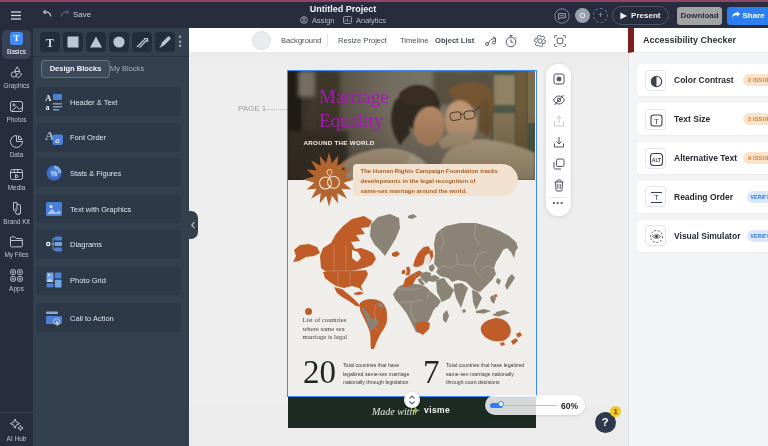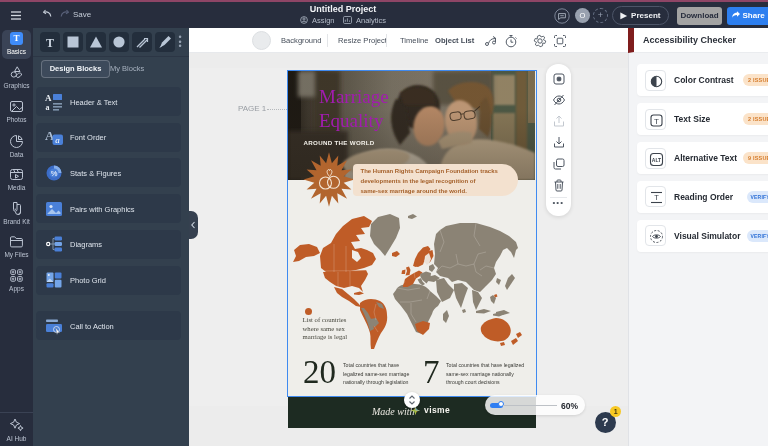--- a/index.html
+++ b/index.html
@@ -216,21 +216,21 @@
     </svg>
         <span>Stats &amp; Figures</span>
       </div>
     <div class="card" style="top:166.1px">
         <svg width="18" height="18" viewBox="0 0 18 18">
       <rect x="1" y="2" width="16" height="14" rx="1.5" fill="#4a80d8"></rect>
       <circle cx="6" cy="6.5" r="1.6" fill="#d7e4f5"></circle>
           <path d="M2.5 13.5 L7 9 L11 13 L13.5 10.5 L15.5 12.5 V14 H2.5 Z" fill="#a8c6ee"></path>
       <rect x="3" y="15.2" width="12" height="0" fill="#a8c6ee"></rect>
     </svg>
-        <span>Pairs with Graphics</span>
+        <span>Text with Graphics</span>
       </div>
     <div class="card" style="top:237.5px">
         <svg width="18" height="18" viewBox="0 0 18 18">
       <rect x="1.5" y="1.5" width="7" height="9.5" rx="1" fill="#74a5e8"></rect>
       <rect x="9.8" y="1.5" width="6.7" height="6" rx="1" fill="#4a80d8"></rect>
       <rect x="1.5" y="12.3" width="7" height="4.2" rx="1" fill="#4a80d8"></rect>
       <rect x="9.8" y="8.8" width="6.7" height="7.7" rx="1" fill="#74a5e8"></rect>
       <circle cx="3.8" cy="4" r="1" fill="#e3eefc"></circle>
           <path d="M1.8 10.5 L4.8 7.5 L8.2 10.8 L8.2 11 H1.8 Z" fill="#bcd4f2"></path>
     </svg>
@@ -241,21 +241,21 @@
       <circle cx="3.2" cy="9" r="2.2" fill="#fff"></circle>
           <circle cx="3.2" cy="9" r="1" fill="#2a3545"></circle>
       <line x1="5" y1="9" x2="8" y2="9" stroke="#8095ad" stroke-width="1"></line>
       <path d="M8 3.5 h1.5 M8 9 h1.5 M8 14.5 h1.5 M8 3.5 v11" stroke="#8095ad" stroke-width="1" fill="none"></path>
       <rect x="9.5" y="1.5" width="7.5" height="4" rx="1.2" fill="#4a80d8"></rect>
       <rect x="9.5" y="7" width="7.5" height="4" rx="1.2" fill="#74a5e8"></rect>
       <rect x="9.5" y="12.5" width="7.5" height="4" rx="1.2" fill="#4a80d8"></rect>
     </svg>
         <span>Diagrams</span>
       </div>
-    <div class="card" style="top:283px">
+    <div class="card" style="top:275px">
         <svg width="18" height="18" viewBox="0 0 18 18">
       <rect x="1" y="2.5" width="12" height="2.5" rx="0.8" fill="#8aa9d4"></rect>
       <rect x="1" y="7" width="16" height="8" rx="1.2" fill="#4a80d8"></rect>
       <circle cx="11.5" cy="12.5" r="3" fill="none" stroke="#cfdef4" stroke-width="0.9"></circle>
       <path d="M10.5 10.5 L14.8 15.8 L12.8 15.6 L12 17.5 Z" fill="#fff" stroke="#5a6a80" stroke-width="0.4"></path>
     </svg>
         <span>Call to Action</span>
       </div>
 
     <div class="abs" style="z-index:6;left:156px;top:183px;width:9px;height:28px;background:#35404f;border-radius:0 7px 7px 0;"><svg width="9" height="28" viewBox="0 0 9 28">

